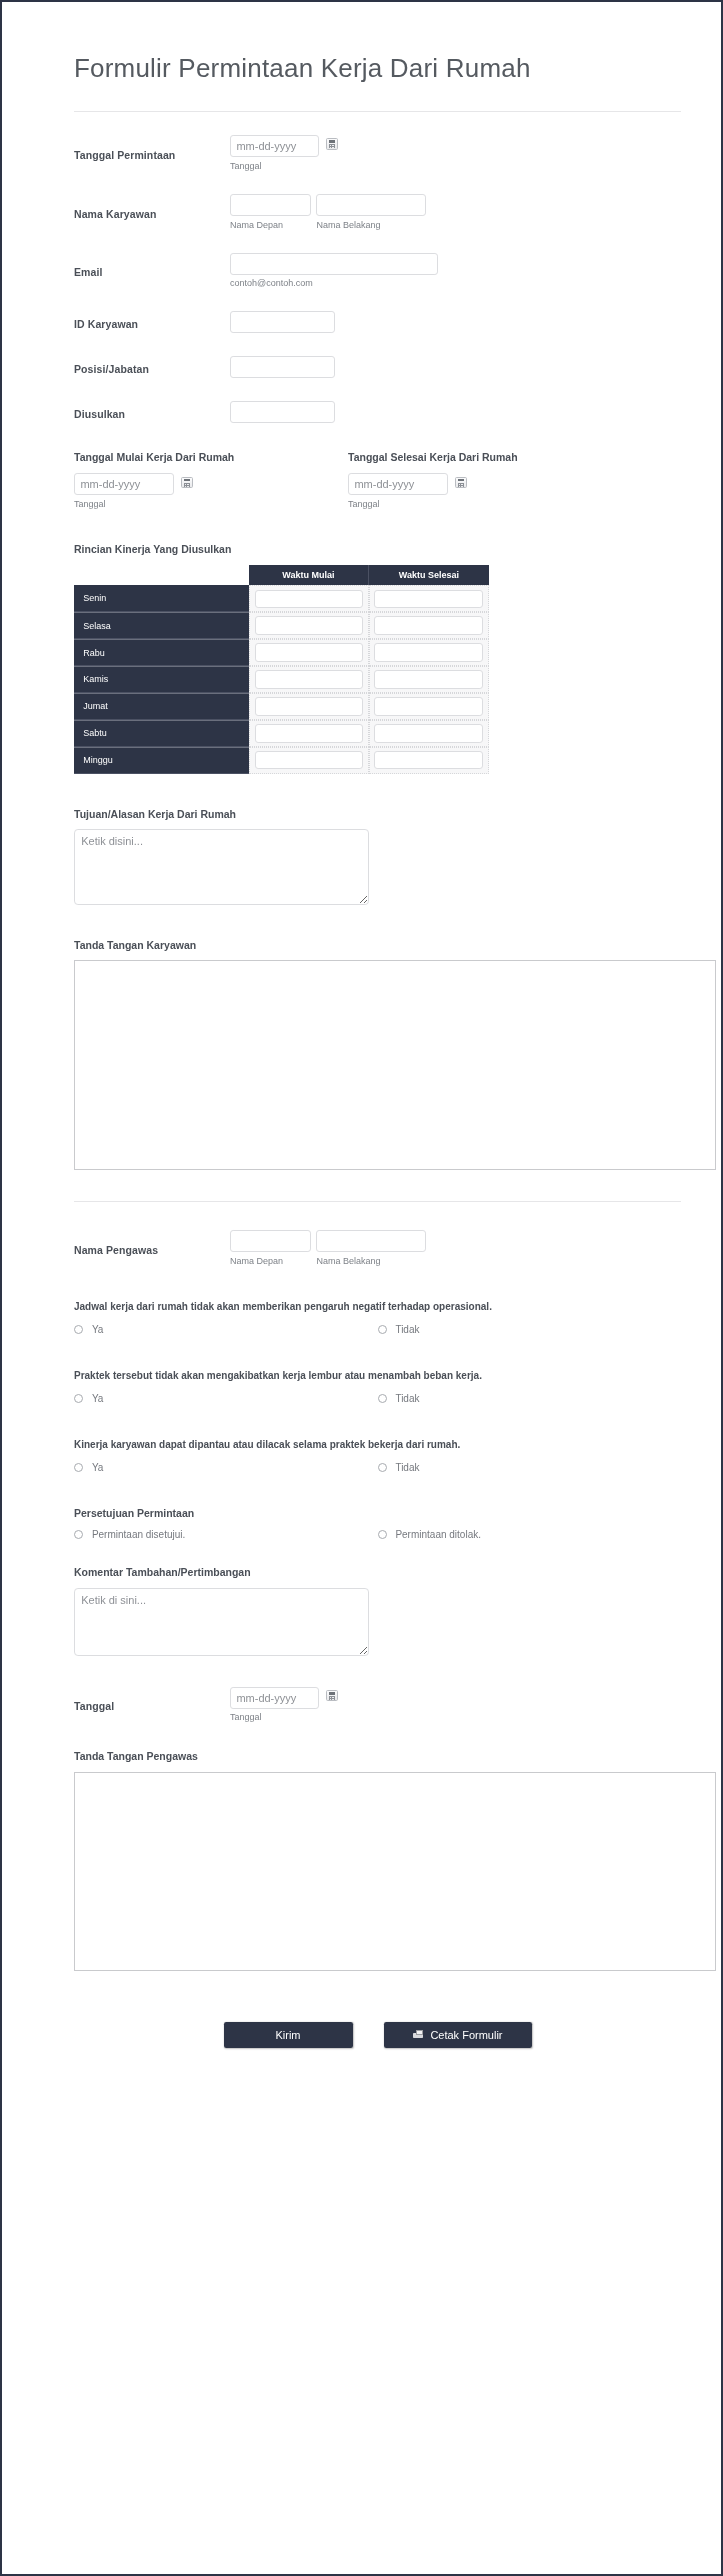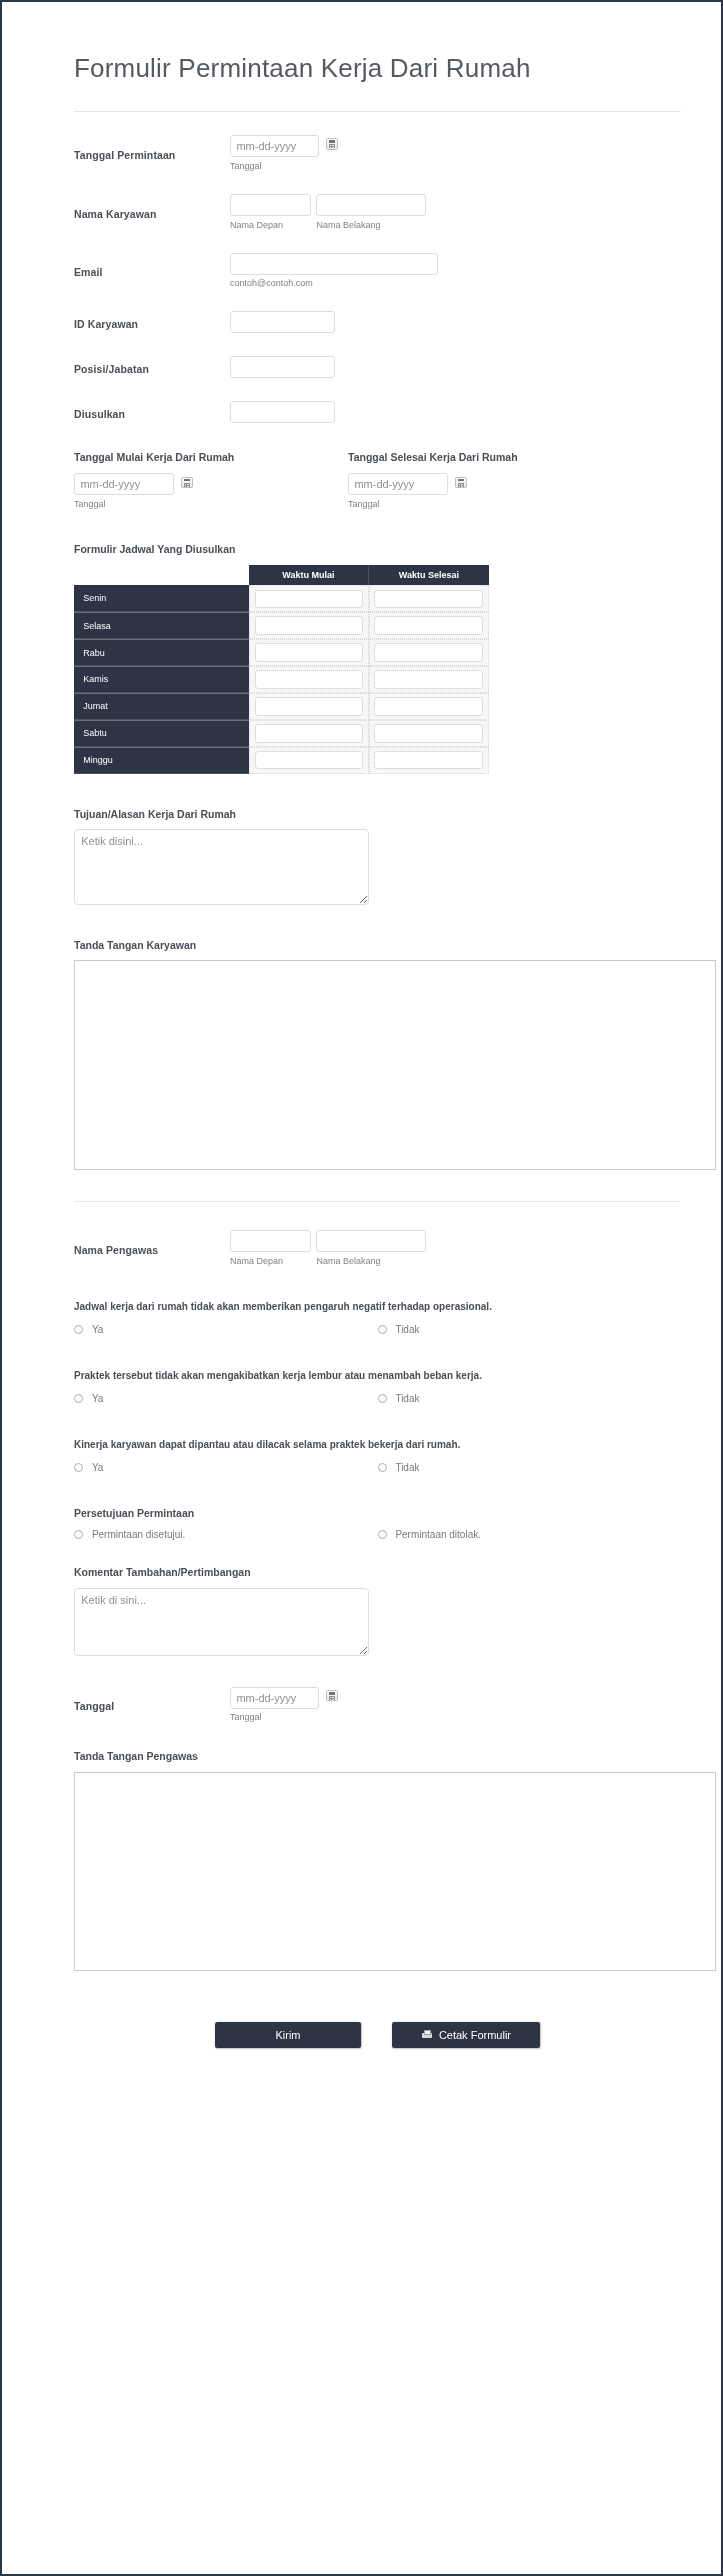--- a/index.html
+++ b/index.html
@@ -244,21 +244,21 @@
     font-size: 11px;
     padding: 0 7.8px;
     height: 26.4px;
     cursor: pointer;
     box-shadow: 0.8px 0.8px 1.6px rgba(0,0,0,.25);
     display: inline-flex;
     align-items: center;
     justify-content: center;
     gap: 6.2px;
   }
-  .btn-kirim { width: 146px; }
+  .btn-kirim { width: 129px; }
   .btn-cetak { width: 148px; }
   .printer {
     width: 11.7px; height: 10px;
     position: relative;
     flex: none;
     display: inline-block;
   }
   .printer::before {
     content: "";
     position: absolute;
@@ -359,21 +359,21 @@
         <div class="dateline">
           <div>
             <input class="inp" type="text" placeholder="mm-dd-yyyy" style="">
             <div class="sublabel">Tanggal</div>
           </div>
           <span class="calicon"></span>
         </div>
       </div>
     </div>
 
-    <div class="sec-title">Formulir Jadwal Yang Diusulkan</div>
+    <div class="sec-title">Rincian Kinerja Yang Diusulkan</div>
     <table class="sched">
       <thead>
         <tr>
           <th class="corner"></th>
           <th class="hcell">Waktu Mulai</th>
           <th class="hcell">Waktu Selesai</th>
         </tr>
       </thead>
       <tbody id="sched-body">
           <tr>

